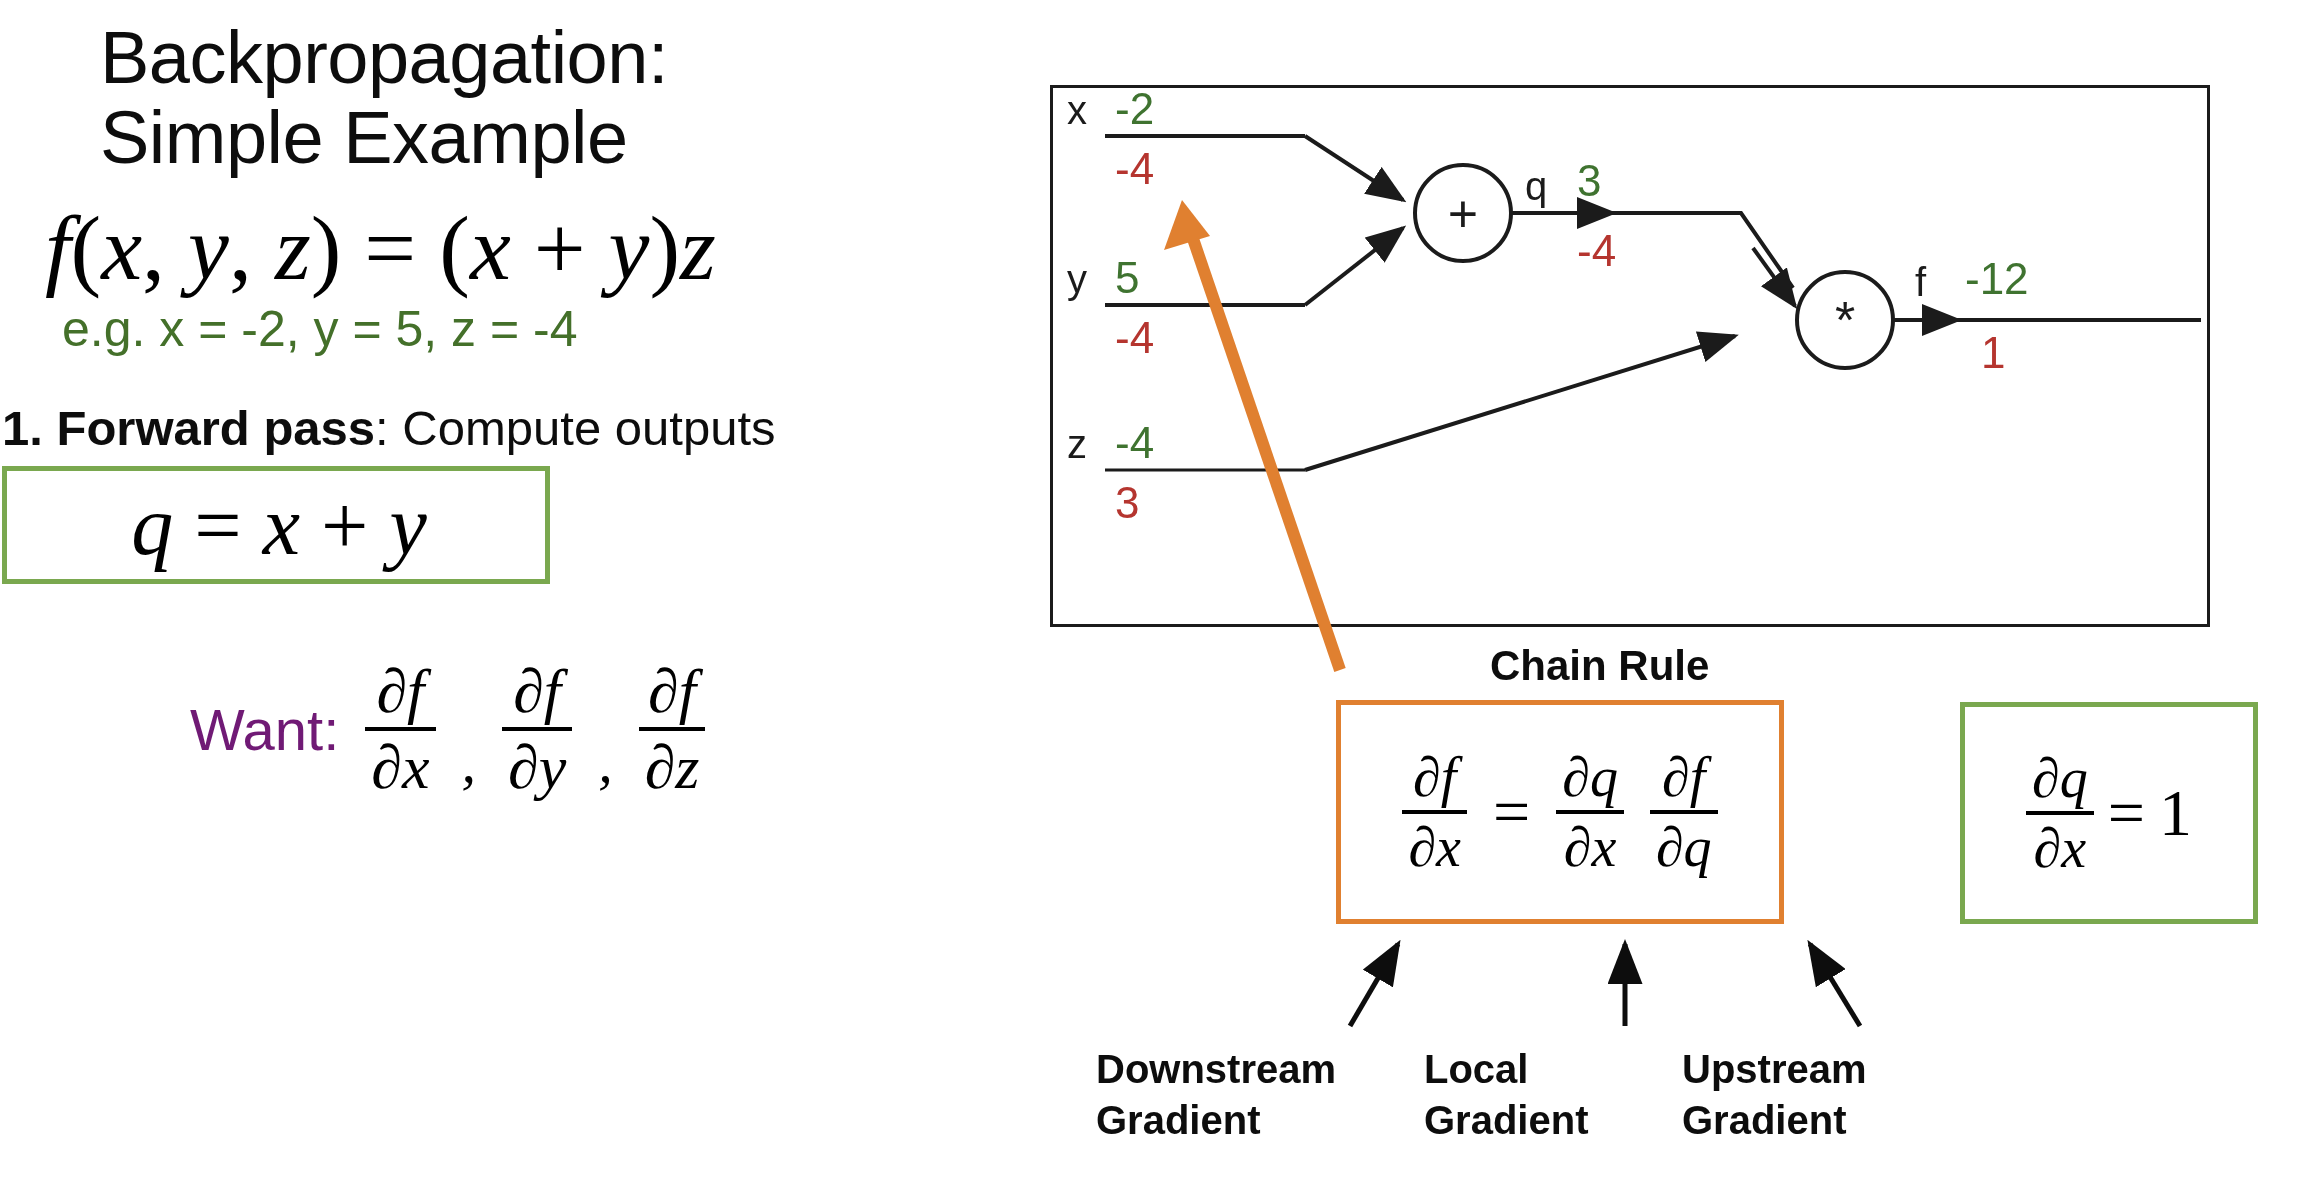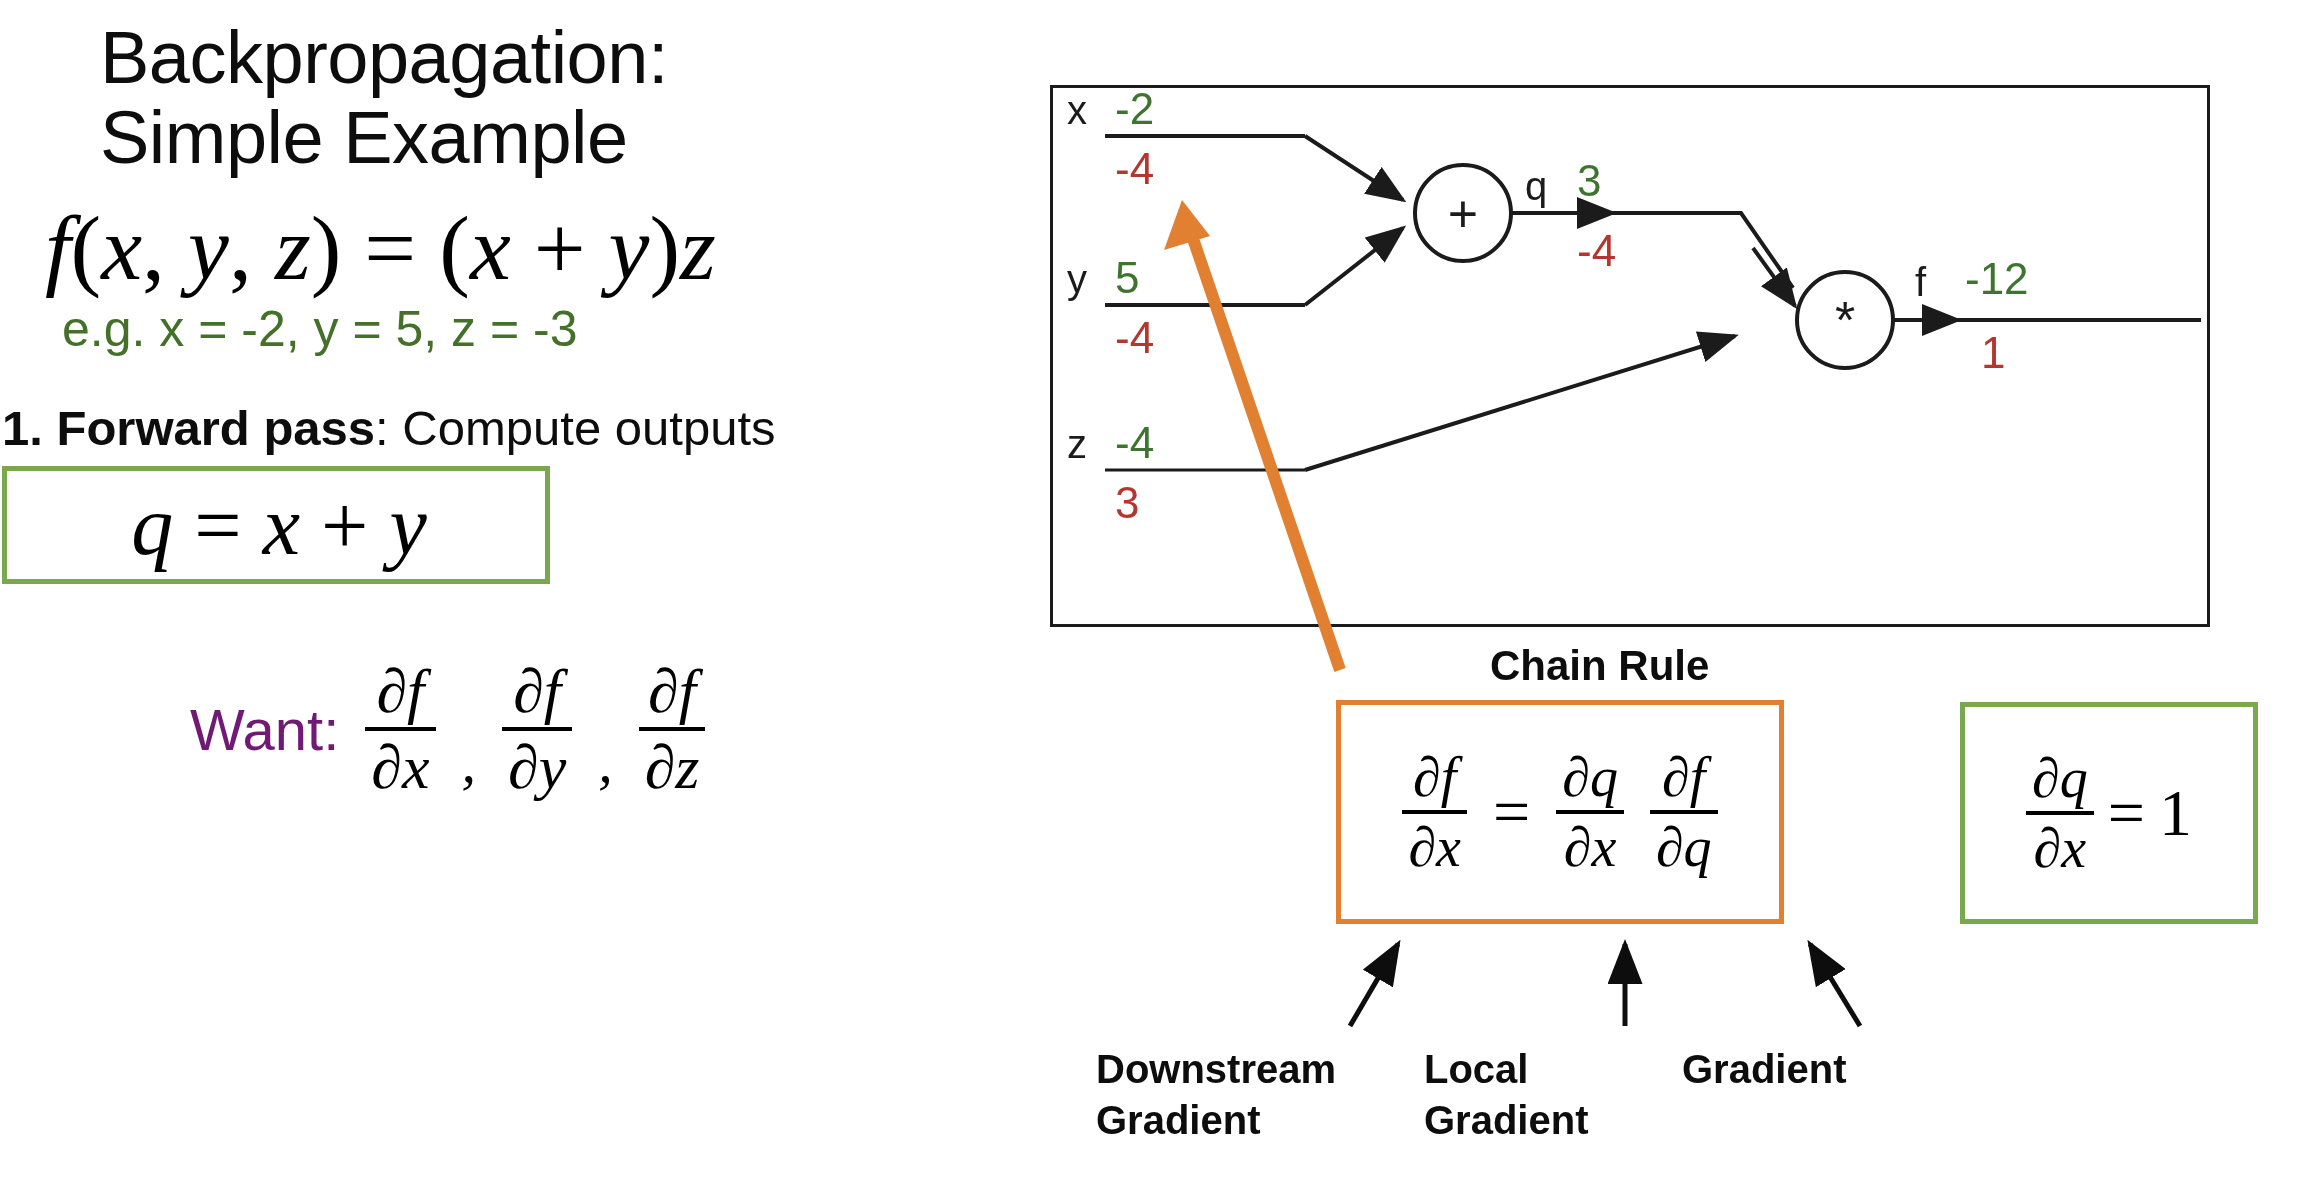--- a/index.html
+++ b/index.html
@@ -164,21 +164,21 @@
     <span class="ln">Backpropagation:</span>
     <span class="ln">Simple Example</span>
   </div>
 
   <div class="abs" id="fn-formula">
     <span class="math">
       <span style="font-style:italic">f</span><span style="font-style:normal">(</span><span style="font-style:italic">x</span><span style="font-style:normal">,&nbsp;</span><span style="font-style:italic">y</span><span style="font-style:normal">,&nbsp;</span><span style="font-style:italic">z</span><span style="font-style:normal">)&nbsp;=&nbsp;(</span><span style="font-style:italic">x</span><span style="font-style:normal">&nbsp;+&nbsp;</span><span style="font-style:italic">y</span><span style="font-style:normal">)</span><span style="font-style:italic">z</span>
     </span>
   </div>
 
-  <div class="abs" id="eg-values">e.g. x = -2, y = 5, z = -3</div>
+  <div class="abs" id="eg-values">e.g. x = -2, y = 5, z = -4</div>
 
   <div class="abs" id="fwd-line">
     <b>1.</b><b>&nbsp;</b><b>Forward pass</b><span>: Compute outputs</span>
   </div>
 
   <div class="abs" id="q-box">
     <span class="math eq">
       <span style="font-style:italic">q</span><span style="font-style:normal">&nbsp;=&nbsp;</span><span style="font-style:italic">x</span><span style="font-style:normal">&nbsp;+&nbsp;</span><span style="font-style:italic">y</span>
     </span>
   </div>
@@ -315,16 +315,17 @@
 
   <div class="grad-label" id="lbl-down">
     <div>Downstream</div>
     <div>Gradient</div>
   </div>
   <div class="grad-label" id="lbl-local">
     <div>Local</div>
     <div>Gradient</div>
   </div>
   <div class="grad-label" id="lbl-up">
+    <div>Upstream</div>
     <div>Gradient</div>
   </div>
 
 </div>
 
 </body></html>

